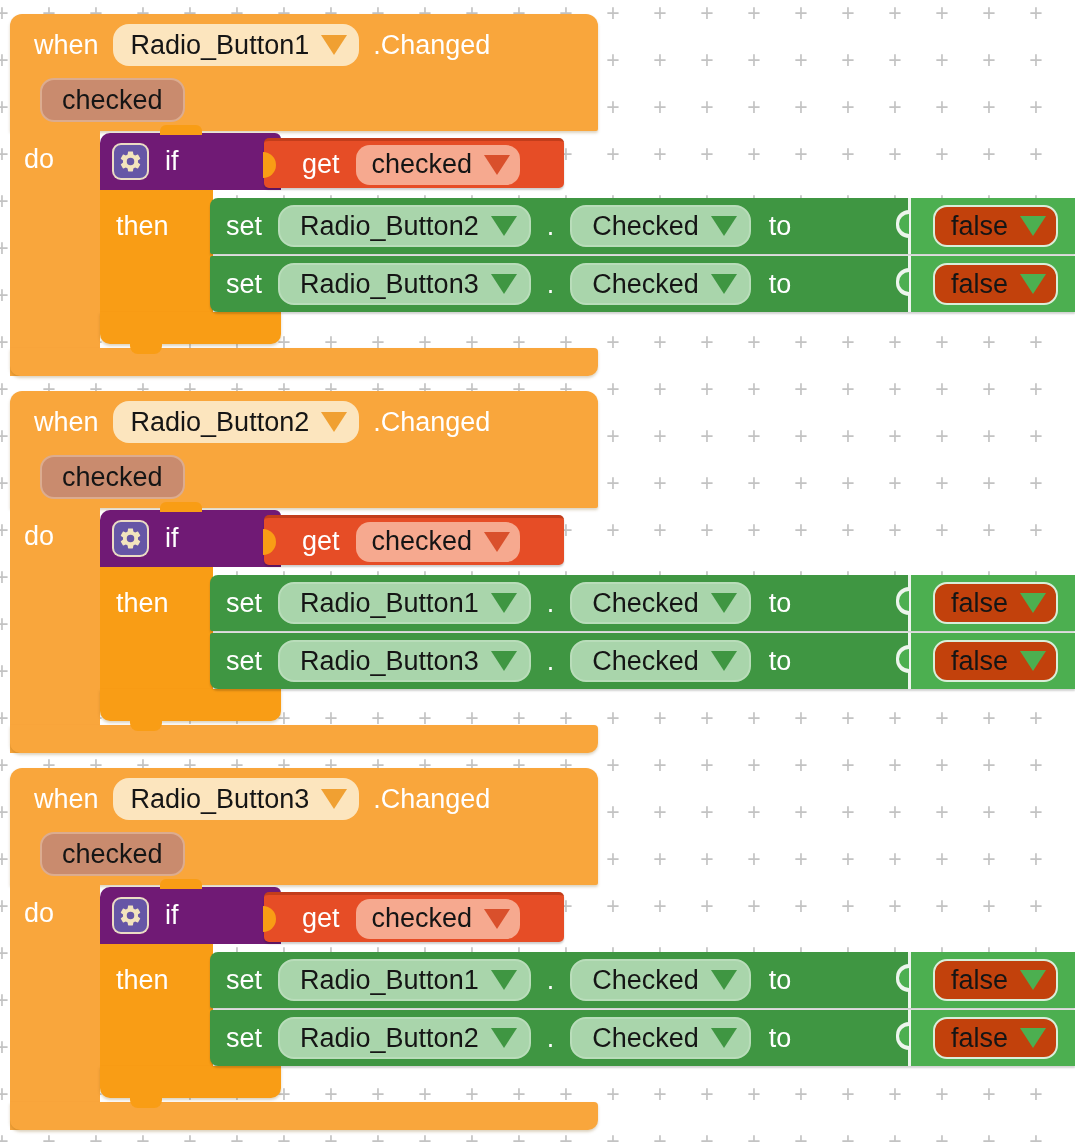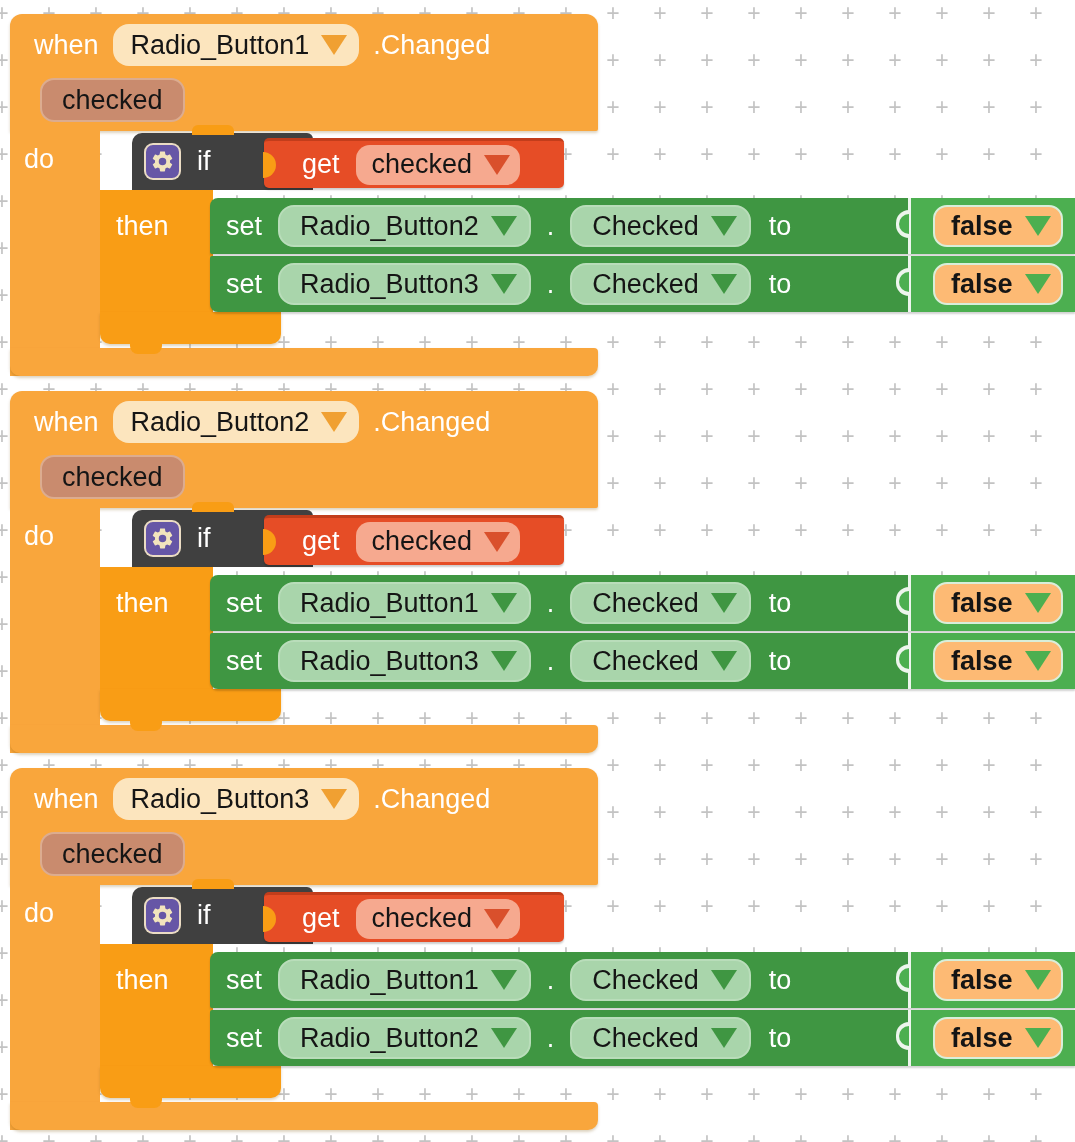--- a/index.html
+++ b/index.html
@@ -41,22 +41,22 @@
   .g-do { position:absolute; left:24px; top:128px; height:34px; line-height:34px; color:#fff; font-size:27px; }
   .g-bottom {
     position:absolute; left:10px; top:334px; width:588px; height:28px;
     background:#F9A63C; border-radius:0 4px 10px 10px;
     box-shadow:0 2px 3px rgba(120,80,0,.25);
   }
 
   
   .if-head {
     position:absolute; left:100px; top:119px; width:181px; height:57px;
-    background:#404040; border-radius:10px 6px 0 0;
-    display:flex; align-items:center; padding-left:12px; gap:16px;margin-left:32px;
+    background:#701a75; border-radius:10px 6px 0 0;
+    display:flex; align-items:center; padding-left:12px; gap:16px;
   }
   .if-head::before {
     content:""; position:absolute; top:-8px; left:60px; width:42px; height:10px;
     background:#F99D15; border-radius:6px 6px 0 0;
   }
   .gear {
     width:37px; height:37px; background:#6656A6; border:2px solid rgba(250,235,200,.9);
     border-radius:9px; display:flex; align-items:center; justify-content:center;
     cursor:pointer; flex:0 0 auto;
   }
@@ -108,21 +108,21 @@
     display:flex; align-items:center; padding-left:22px;
   }
   .false-block::before {
     content:""; position:absolute; left:-15px; top:12px; width:13px; height:28px;
     background:#EDF5ED; border-radius:13px 0 0 13px;
   }
   .false-block::after {
     content:""; position:absolute; left:-12px; top:16px; width:10px; height:20px;
     background:#4CAF50; border-radius:10px 0 0 10px;
   }
-  .dd-false { background:#fdba74; border:2px solid #D9EEDA; height:42px; border-radius:14px; padding:0 10px 0 16px;font-weight:bold; }
+  .dd-false { background:#c2410c; border:2px solid #D9EEDA; height:42px; border-radius:14px; padding:0 10px 0 16px; }
   .tri-false { border-top-color:#4CAF50; }
 </style>
 </head>
 <body>
 
 <div class="canvas">
   <div id="grid">
       <span class="plus" style="left: 2px; top: 13px;">+</span>
       <span class="plus" style="left: 49px; top: 13px;">+</span>
       <span class="plus" style="left: 96px; top: 13px;">+</span>

